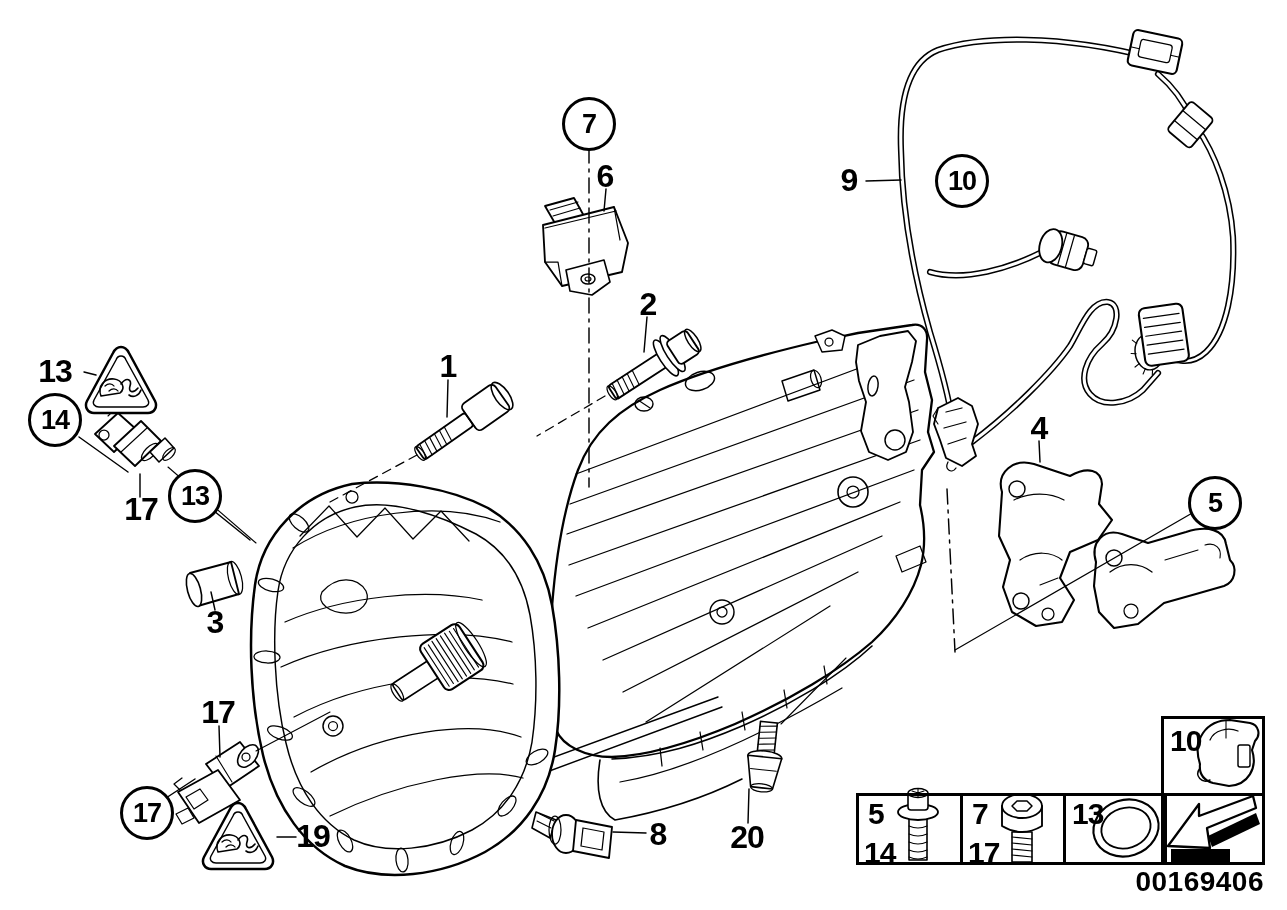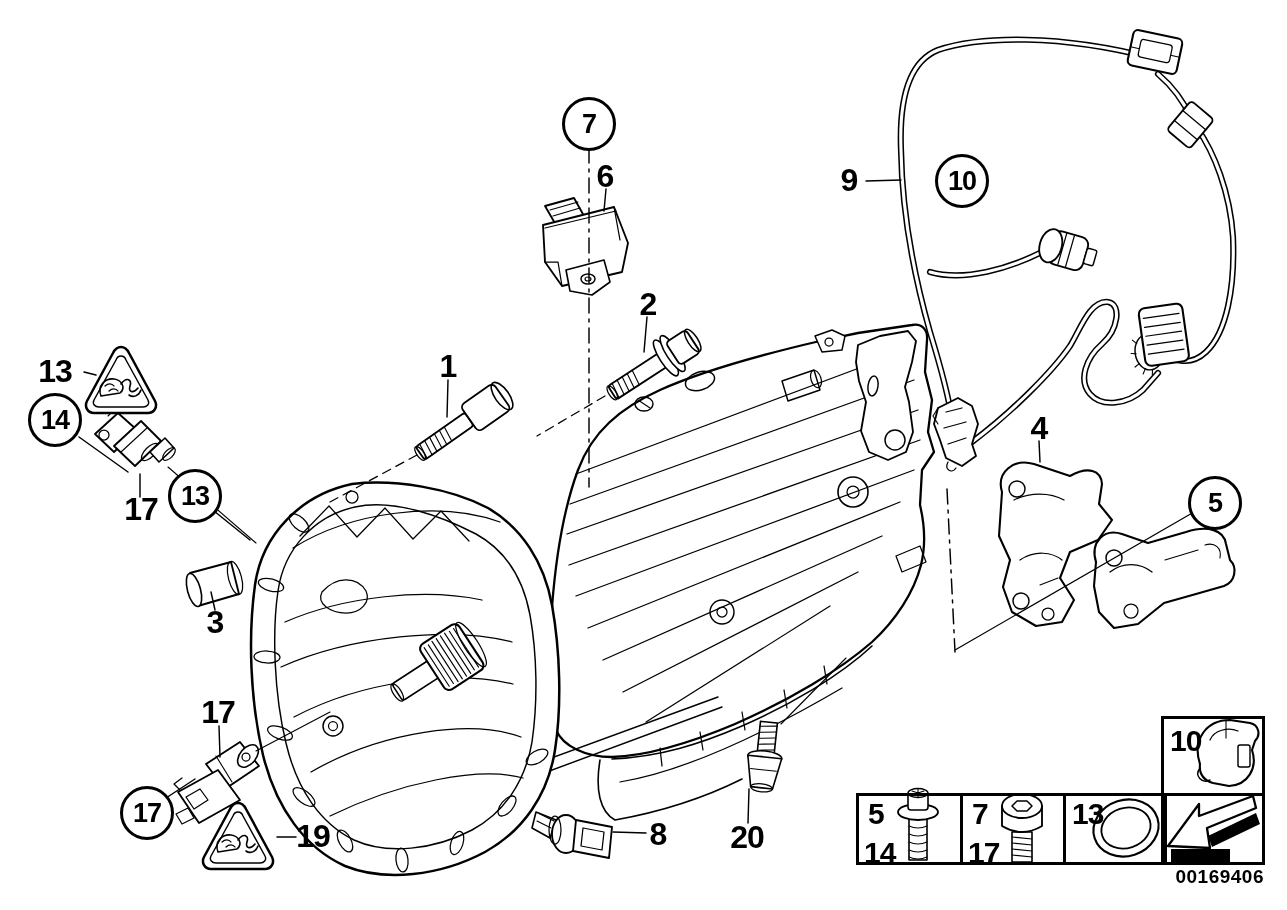--- a/index.html
+++ b/index.html
@@ -19,21 +19,21 @@
   .co{position:absolute;transform:translate(-50%,-50%);font-weight:bold;
       font-size:32px;line-height:1;letter-spacing:-1px;z-index:30;}
   .co.circ{width:48px;height:48px;border:3.2px solid #000;border-radius:50%;
       background:#fff;display:flex;align-items:center;justify-content:center;
       font-size:27px;letter-spacing:-1px;}
   .legend-cell{position:absolute;border:3px solid #000;background:transparent;
       box-sizing:border-box;z-index:20;}
   .legend-label{position:absolute;font-weight:bold;font-size:30px;line-height:1;
       letter-spacing:-1px;}
   .plate-number{position:absolute;left:1130px;top:866px;width:134px;text-align:right;
-      font-weight:bold;font-size:19px;letter-spacing:.5px;z-index:20;}
+      font-weight:bold;font-size:28px;letter-spacing:.5px;z-index:20;}
 </style>
 </head>
 <body>
 
 <div class="stage">
 
 <svg width="1287" height="910" viewBox="0 0 1287 910">
 
   <g>
     <path class="s22" d="M552,607 C556,555 565,505 578,470 C592,432 620,408 660,390 C700,372 760,355 820,341 L858,333 L912,325 C922,323 928,330 927,340 L925,372 L932,400 L928,432 L934,452 L922,470 L920,505 C924,522 926,545 921,565 C914,592 896,620 872,642 C840,670 790,700 735,724 C690,743 645,756 612,757 C585,757 563,746 556,730 C550,715 550,660 552,607 Z"></path>

